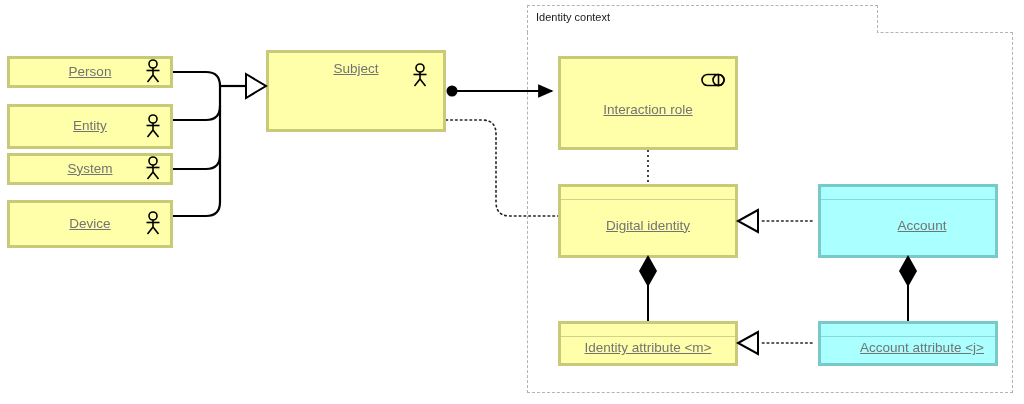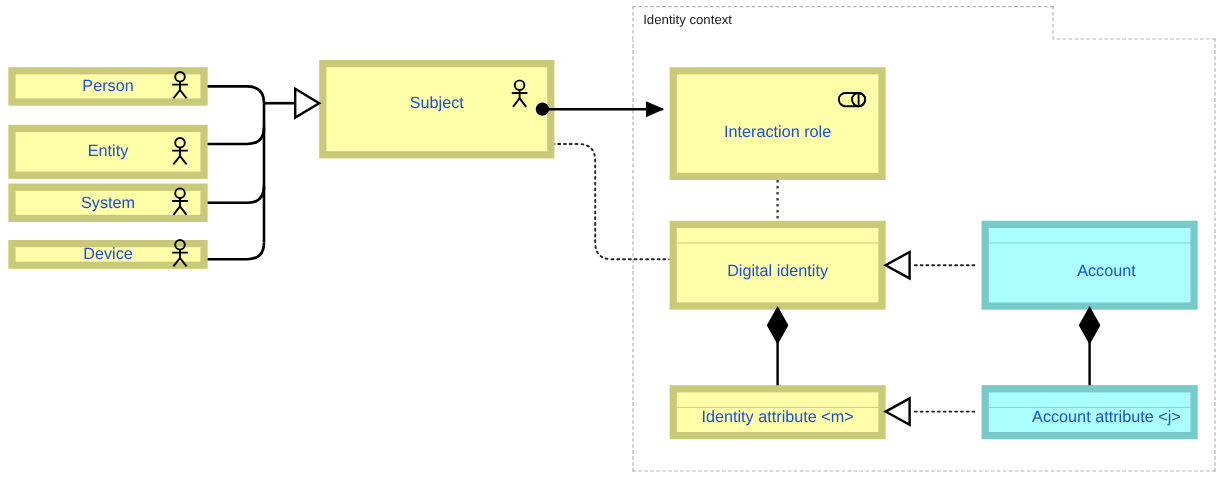--- a/index.html
+++ b/index.html
@@ -12,29 +12,30 @@
     position:relative;
     width:1024px;
     height:404px;
     background:#ffffff;
     overflow:hidden;
   }
   
   .node{
     position:absolute;
     box-sizing:border-box;
-    border:6px solid #c2410c;
+    border:3px solid #c2410c;
     display:flex;
     align-items:center;
     justify-content:center;
     font-size:13.5px;
-    color:#1d4ed8;
+    color:#737373;
     line-height:1.1;
     white-space:nowrap;
     z-index:5;
+    text-decoration:underline;
   }
   .node.yellow{ background:#ffffaa; border-color:#c9c97a; }
   .node.cyan  { background:#aaffff; border-color:#7ac9c9;padding-left:28px; }
 
   
   .actor-box{
     justify-content:center;
   }
   .actor-box .lbl{ display:block; }
   .actor-glyph{
@@ -167,32 +168,32 @@
     <span class="lbl">System</span>
     <svg class="actor-glyph" viewBox="0 0 18 26">
       <circle cx="9" cy="5" r="4" fill="none" stroke="#000" stroke-width="1.6"></circle>
       <line x1="9" y1="9" x2="9" y2="16" stroke="#000" stroke-width="1.6"></line>
       <line x1="2.5" y1="11.5" x2="15.5" y2="11.5" stroke="#000" stroke-width="1.6"></line>
       <line x1="9" y1="16" x2="3.5" y2="23" stroke="#000" stroke-width="1.6"></line>
       <line x1="9" y1="16" x2="14.5" y2="23" stroke="#000" stroke-width="1.6"></line>
     </svg>
   </div>
 
-  <div class="node yellow actor-box" style="left:7px;  top:200px; width:166px; height:24px;">
+  <div class="node yellow actor-box" style="left:7px;  top:200px; width:166px; height:48px;">
     <span class="lbl">Device</span>
     <svg class="actor-glyph" viewBox="0 0 18 26">
       <circle cx="9" cy="5" r="4" fill="none" stroke="#000" stroke-width="1.6"></circle>
       <line x1="9" y1="9" x2="9" y2="16" stroke="#000" stroke-width="1.6"></line>
       <line x1="2.5" y1="11.5" x2="15.5" y2="11.5" stroke="#000" stroke-width="1.6"></line>
       <line x1="9" y1="16" x2="3.5" y2="23" stroke="#000" stroke-width="1.6"></line>
       <line x1="9" y1="16" x2="14.5" y2="23" stroke="#000" stroke-width="1.6"></line>
     </svg>
   </div>
 
-  <div class="node yellow" style="left:266px; top:50px; width:196px; height:82px; align-items:flex-start; padding-top:23px;">
+  <div class="node yellow" style="left:266px; top:50px; width:180px; height:82px; align-items:flex-start; padding-top:9px;">
     <span class="lbl">Subject</span>
     <svg class="subject-glyph" viewBox="0 0 18 26">
       <circle cx="9" cy="5" r="4" fill="none" stroke="#000" stroke-width="1.6"></circle>
       <line x1="9" y1="9" x2="9" y2="16" stroke="#000" stroke-width="1.6"></line>
       <line x1="2.5" y1="11.5" x2="15.5" y2="11.5" stroke="#000" stroke-width="1.6"></line>
       <line x1="9" y1="16" x2="3.5" y2="23" stroke="#000" stroke-width="1.6"></line>
       <line x1="9" y1="16" x2="14.5" y2="23" stroke="#000" stroke-width="1.6"></line>
     </svg>
   </div>
 

